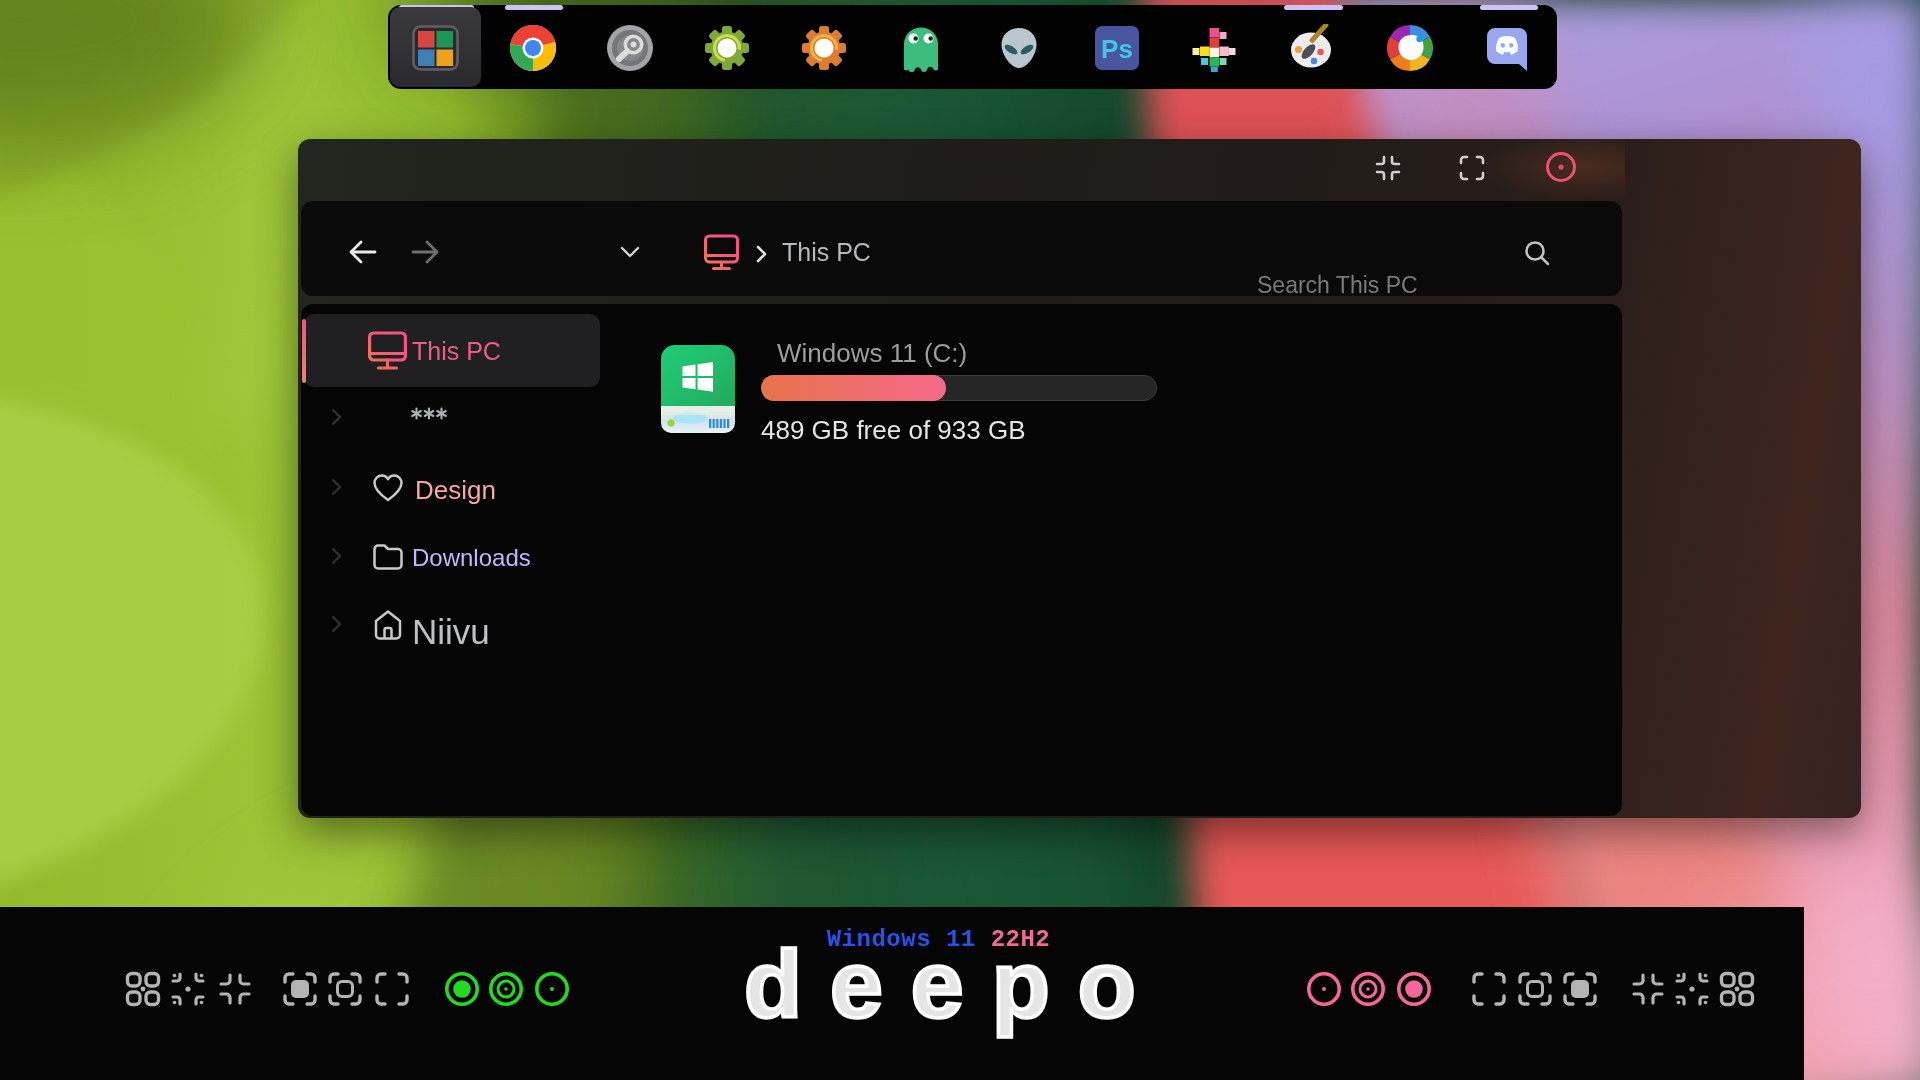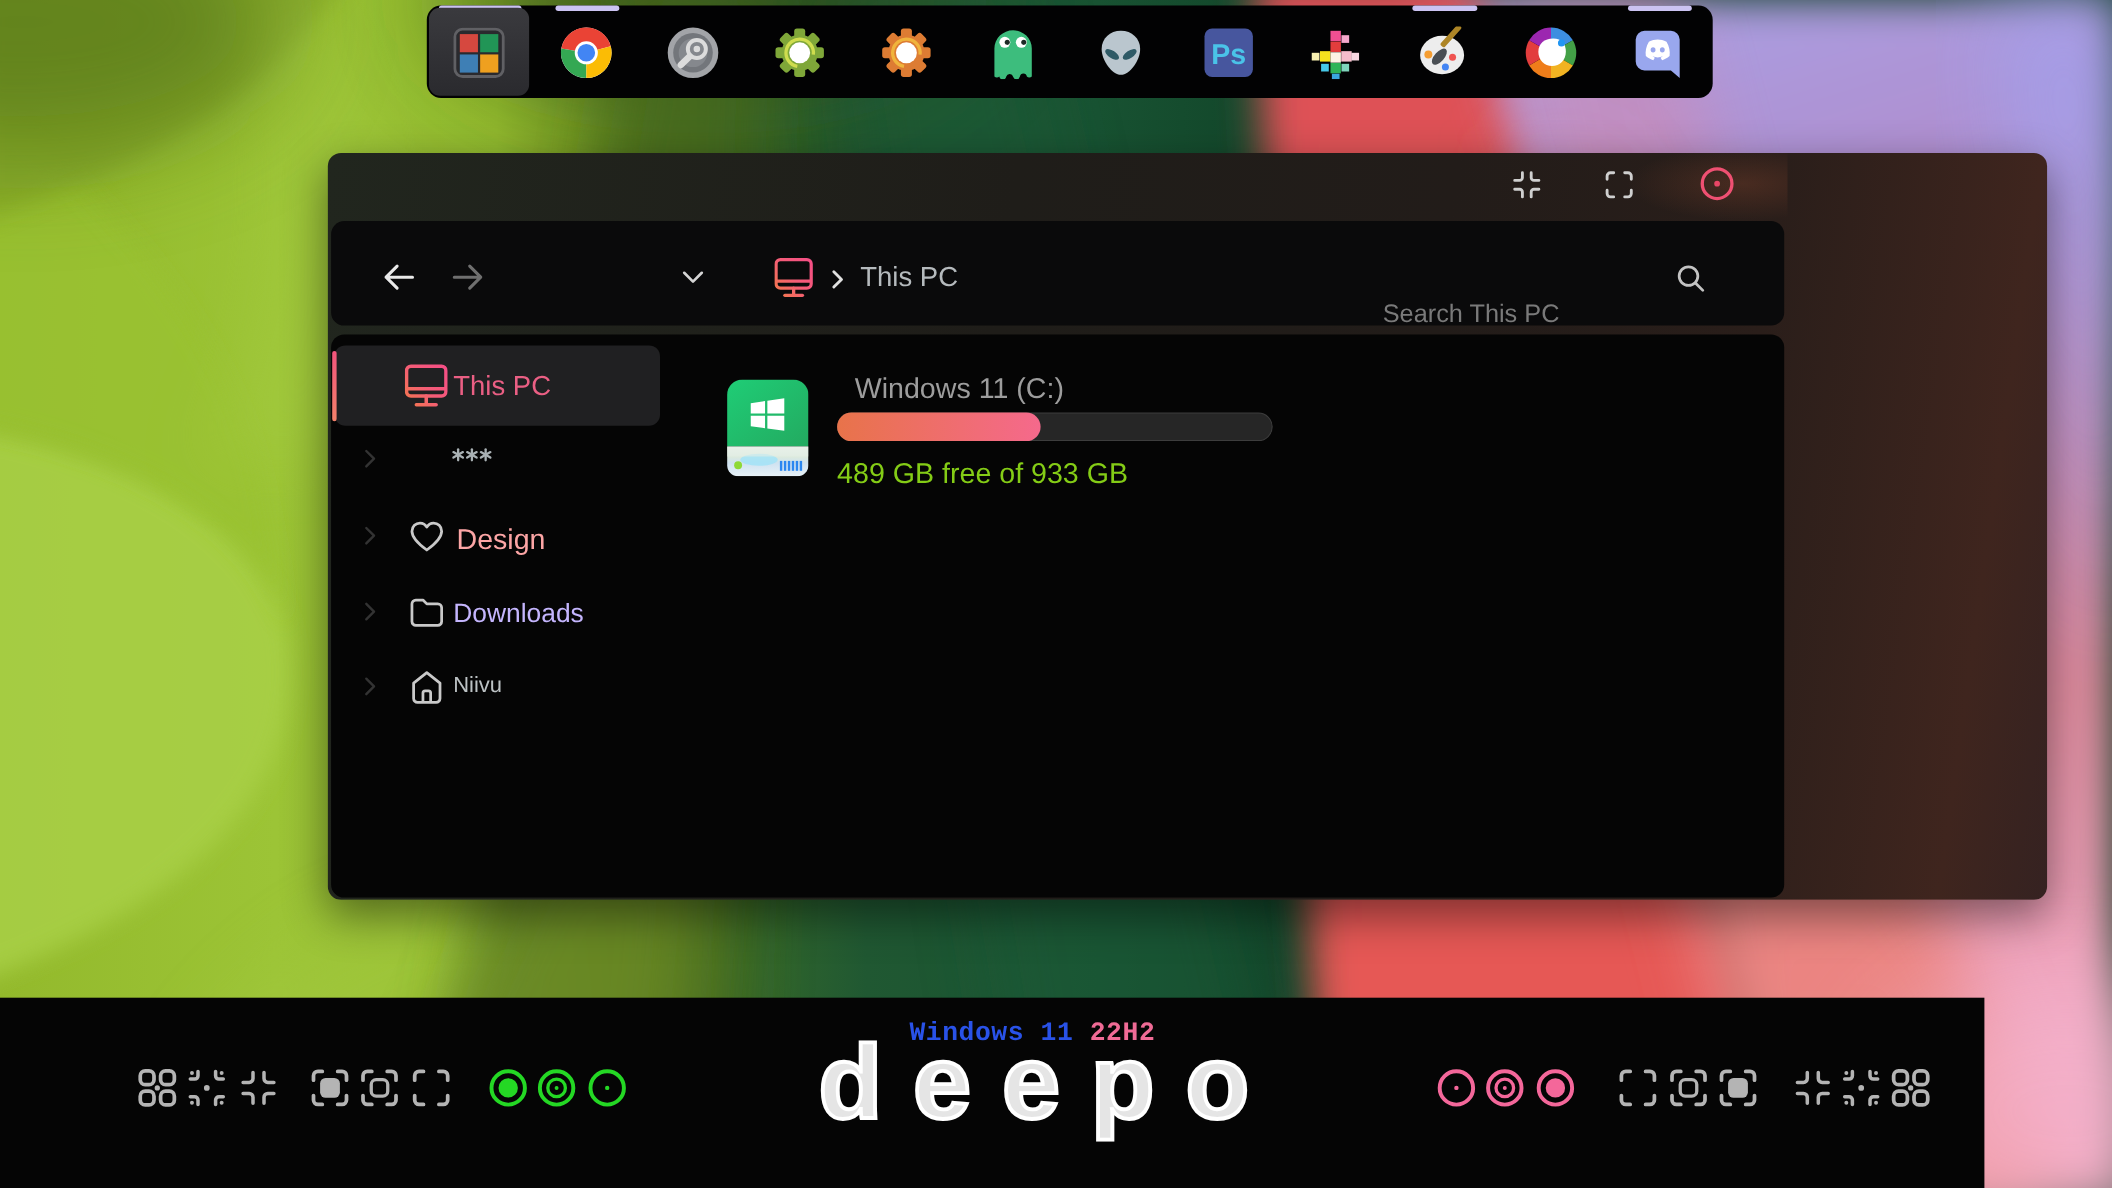--- a/index.html
+++ b/index.html
@@ -283,21 +283,21 @@
 </svg>
 <svg class="abs" style="left:70px;top:238px" width="34" height="30" viewBox="0 0 34 30" fill="none" stroke="#c9c9c9" stroke-width="2.5" stroke-linejoin="round">
 <path d="M3.5,8 L3.5,23 A3.5,3.5 0 0 0 7,26.5 L27,26.5 A3.5,3.5 0 0 0 30.5,23 L30.5,10.5 A3.5,3.5 0 0 0 27,7 L17,7 L13.5,3.5 L7,3.5 A3.5,3.5 0 0 0 3.5,7 Z"></path>
 </svg>
 <svg class="abs" style="left:71px;top:304px" width="32" height="34" viewBox="0 0 32 34" fill="none" stroke="#c9c9c9" stroke-width="2.5" stroke-linejoin="round">
 <path d="M4,13 L16,3.5 L28,13 L28,27 A3.5,3.5 0 0 1 24.5,30.5 L7.5,30.5 A3.5,3.5 0 0 1 4,27 Z"></path>
 <path d="M12.5,30.5 L12.5,22 A2,2 0 0 1 14.5,20 L17.5,20 A2,2 0 0 1 19.5,22 L19.5,30.5"></path>
 </svg>
 <div class="abs" style="left:114px;top:171px;font-size:26px;color:#fca5a5;">Design</div>
 <div class="abs" style="left:111px;top:240px;font-size:24px;color:#c4b5fd;">Downloads</div>
-<div class="abs" style="left:111px;top:308px;font-size:20px;color:#bcc2c4;">Niivu</div>
+<div class="abs" style="left:111px;top:308px;font-size:35px;color:#bcc2c4;">Niivu</div>
 <svg class="abs" style="left:28px;top:104px" width="14" height="18" viewBox="0 0 14 18" fill="none" stroke="#333333" stroke-width="2.2" stroke-linecap="round" stroke-linejoin="round">
         <path d="M4,2 L11,9 L4,16"></path>
       </svg>
 <svg class="abs" style="left:28px;top:174px" width="14" height="18" viewBox="0 0 14 18" fill="none" stroke="#333333" stroke-width="2.2" stroke-linecap="round" stroke-linejoin="round">
         <path d="M4,2 L11,9 L4,16"></path>
       </svg>
 <svg class="abs" style="left:28px;top:243px" width="14" height="18" viewBox="0 0 14 18" fill="none" stroke="#333333" stroke-width="2.2" stroke-linecap="round" stroke-linejoin="round">
         <path d="M4,2 L11,9 L4,16"></path>
       </svg>
 <svg class="abs" style="left:28px;top:311px" width="14" height="18" viewBox="0 0 14 18" fill="none" stroke="#333333" stroke-width="2.2" stroke-linecap="round" stroke-linejoin="round">
@@ -327,21 +327,21 @@
           <rect x="55.2" y="74" width="2.2" height="9"></rect>
           <rect x="58.8" y="74" width="2.2" height="9"></rect>
           <rect x="62.4" y="74" width="2.2" height="9"></rect>
           <rect x="66" y="74" width="2.2" height="9"></rect>
         </g>
 <path d="M21.5,21.5 L34.5,19.6 L34.5,30.9 L21.5,30.9 Z M36.6,19.3 L52,17.1 L52,30.9 L36.6,30.9 Z M21.5,33 L34.5,33 L34.5,44.3 L21.5,42.4 Z M36.6,33 L52,33 L52,46.7 L36.6,44.5 Z" fill="#fff"></path>
 </svg>
 <div class="abs" style="left:476px;top:34px;font-size:26px;color:#9d9d9d;">Windows 11 (C:)</div>
 <div class="abs" style="left:460px;top:71px;width:396px;height:26px;border-radius:13px;background:#262626;border:1px solid #3d3d3d;box-sizing:border-box;"></div>
 <div class="abs" style="left:460px;top:71px;width:185px;height:26px;border-radius:13px;background:linear-gradient(90deg,#e8734a,#f5698c);"></div>
-<div class="abs" style="left:460px;top:111px;font-size:26px;color:#84cc16;">489 GB free of 933 GB</div>
+<div class="abs" style="left:460px;top:111px;font-size:26px;color:#e5e5e5;">489 GB free of 933 GB</div>
 </div>
 
 </div>
 
 <div id="bar">
 
 <div class="abs" style="left:0;top:19px;width:1877px;text-align:center;font-family:'Liberation Mono',monospace;font-weight:bold;font-size:24px;letter-spacing:0.5px;"><span style="color:#2952e8;">Windows 11</span><span style="color:#f06b96;"> 22H2</span></div>
 <div class="abs" style="left:744px;top:42px;font-size:95px;font-weight:bold;color:#e5e5e5;letter-spacing:28px;line-height:71px;-webkit-text-stroke:3.5px #fff;">deepo</div>
 <svg class="abs gA" style="left:125px;top:64px" width="36" height="36" viewBox="0 0 36 36">
       <rect x="2.5" y="2.5" width="12.5" height="12.5" rx="4.5" fill="none" stroke="#b4b4b4" stroke-width="3.4"></rect>

